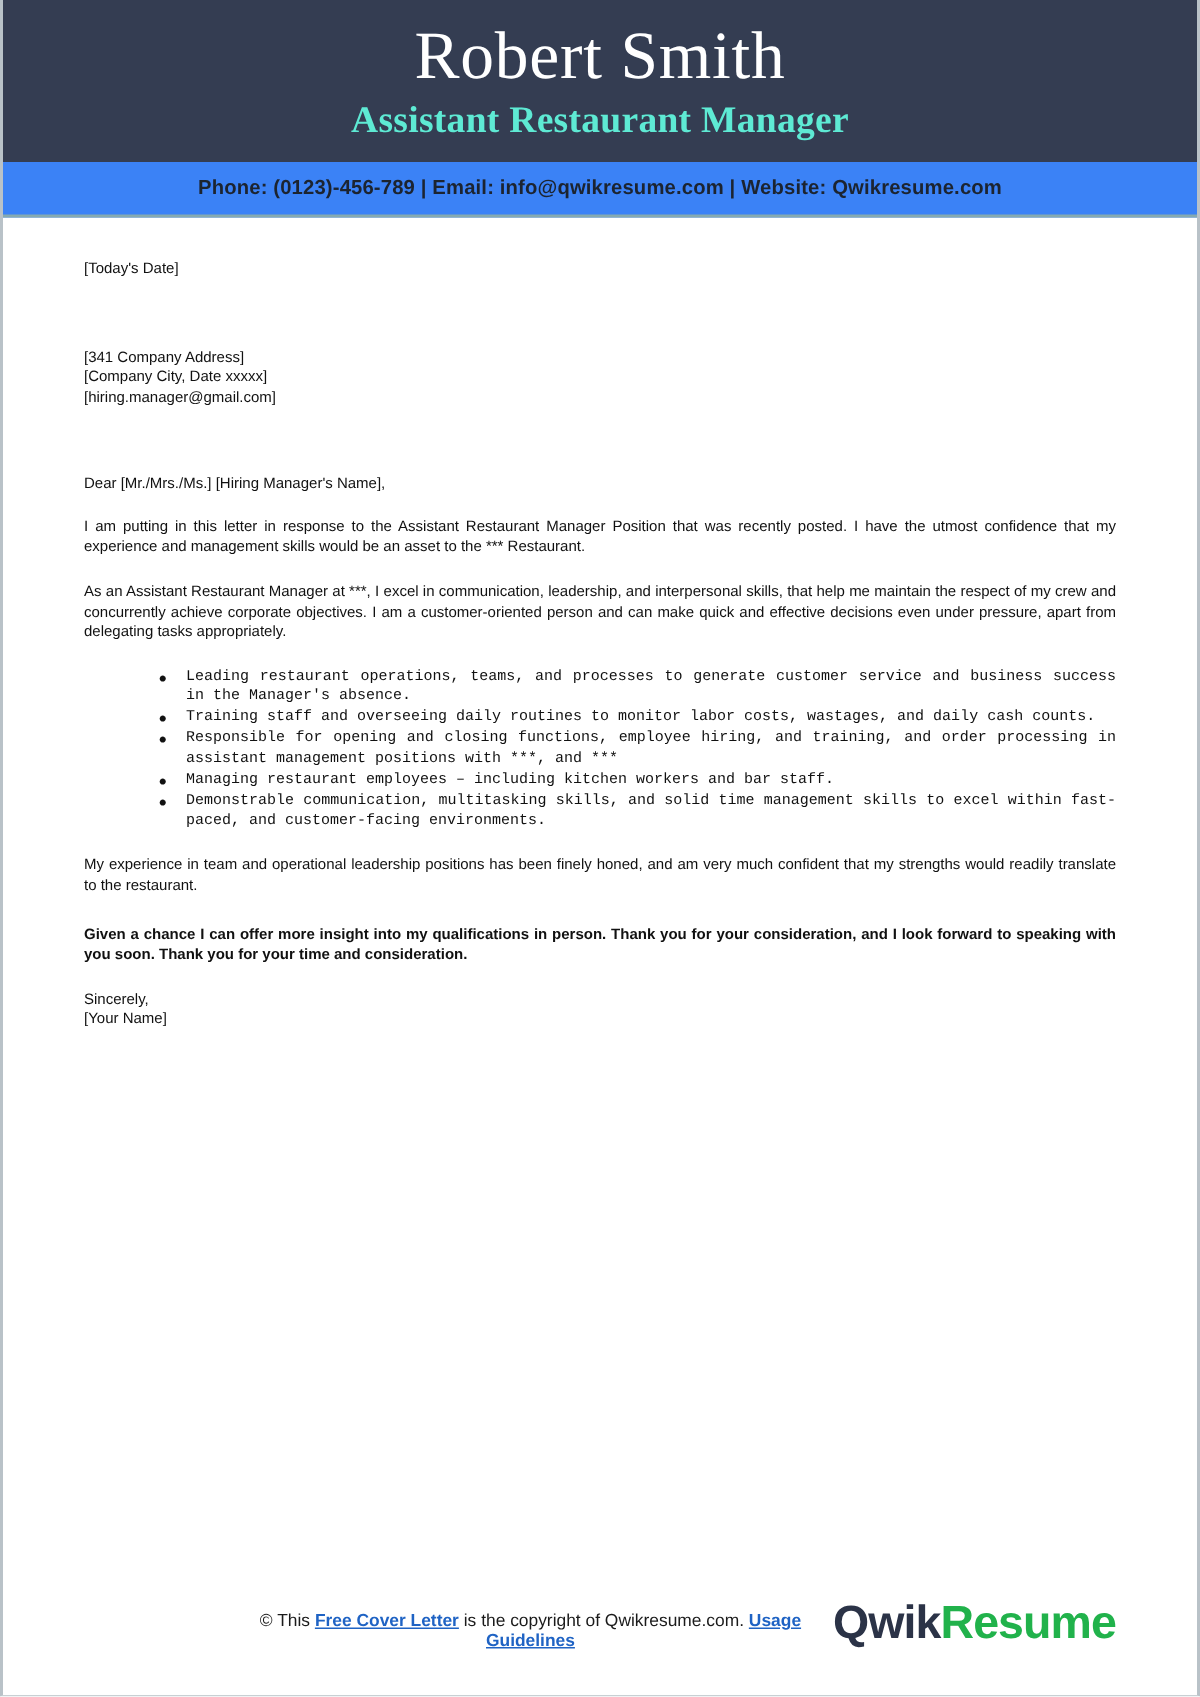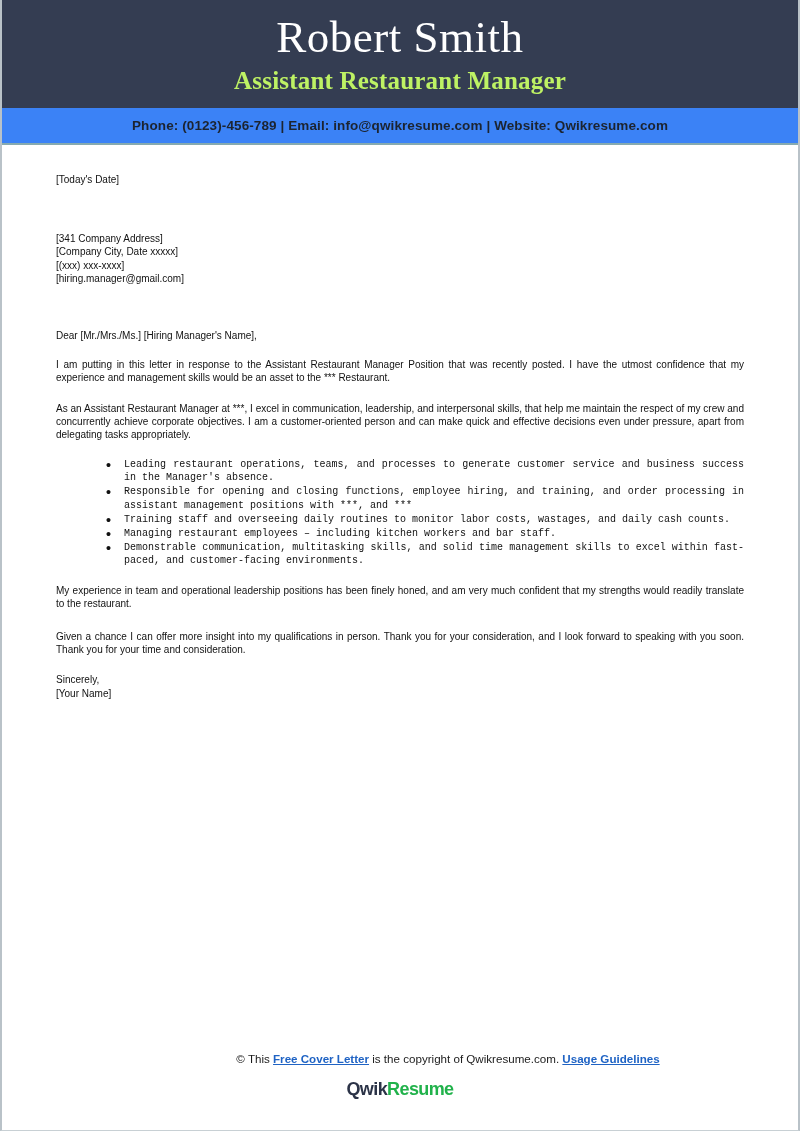--- a/index.html
+++ b/index.html
@@ -32,21 +32,21 @@
     font-family: "Liberation Serif", serif;
     color: #ffffff;
     font-size: 45px;
     line-height: 1.05;
     letter-spacing: 0.5px;
     margin: 0 0 6px 0;
     font-weight: normal;
   }
   .cand-title {
     font-family: "Liberation Serif", serif;
-    color: #bef264;
+    color: #5eead4;
     font-size: 25px;
     font-weight: bold;
     line-height: 1.15;
     margin: 0;
     letter-spacing: 0.2px;
   }
   .contact-band {
     background: #3b82f6;
     border-bottom: 2px solid #86aab0;
     text-align: center;
@@ -90,51 +90,50 @@
   }
   ul.bullets li::before {
     content: "\2022";
     position: absolute;
     left: 0;
     top: -1px;
     font-size: 15px;
     color: #111111;
   }
 
-  .closing-space { margin-top: 20px; }
+  .closing-space { margin-top: 20px; font-weight: bold; }
   .signoff { margin: 0; }
   .signoff div { white-space: nowrap; }
 
   
   .footer {
     position: absolute;
     left: 0;
     right: 0;
     bottom: 30px;
     height: 48px;
     display: flex;
-    align-items: center;
+    align-items: flex-end;
     padding: 0 54px;
     box-sizing: border-box;
-    flex-direction: column;
   }
   .footer-note {
     flex: 1;
     text-align: center;
     font-size: 11.6px;
     color: #1b1b1b;
     padding-left: 96px;
   }
   .footer-note a {
     color: #1f63c4;
     text-decoration: underline;
     font-weight: bold;
   }
   .brand {
-    font-size: 18px;
+    font-size: 31px;
     font-weight: bold;
     letter-spacing: -0.6px;
     white-space: nowrap;
   }
   .brand .b-qwik { color: #2b3347; }
   .brand .b-resume { color: #21b24b; }
 </style>
 </head>
 <body>
 
@@ -149,33 +148,32 @@
     <span class="contact-line">Phone: (0123)-456-789 | Email: info@qwikresume.com | Website: Qwikresume.com</span>
   </div>
 
   <div class="letter">
 
     <div class="block-date">[Today's Date]</div>
 
     <div class="recipient">
       <div>[341 Company Address]</div>
       <div>[Company City, Date xxxxx]</div>
-      <div>[(xxx) xxx-xxxx]</div>
       <div>[hiring.manager@gmail.com]</div>
     </div>
 
     <div class="salutation">Dear [Mr./Mrs./Ms.] [Hiring Manager's Name],</div>
 
     <p class="para">I am putting in this letter in response to the Assistant Restaurant Manager Position that was recently posted. I have the utmost confidence that my experience and management skills would be an asset to the *** Restaurant.</p>
     <p class="para">As an Assistant Restaurant Manager at ***, I excel in communication, leadership, and interpersonal skills, that help me maintain the respect of my crew and concurrently achieve corporate objectives. I am a customer-oriented person and can make quick and effective decisions even under pressure, apart from delegating tasks appropriately.</p>
 
     <ul class="bullets">
       <li>Leading restaurant operations, teams, and processes to generate customer service and business success in the Manager's absence.</li>
+      <li>Training staff and overseeing daily routines to monitor labor costs, wastages, and daily cash counts.</li>
       <li>Responsible for opening and closing functions, employee hiring, and training, and order processing in assistant management positions with ***, and ***</li>
-      <li>Training staff and overseeing daily routines to monitor labor costs, wastages, and daily cash counts.</li>
       <li>Managing restaurant employees – including kitchen workers and bar staff.</li>
       <li>Demonstrable communication, multitasking skills, and solid time management skills to excel within fast-paced, and customer-facing environments.</li>
     </ul>
 
     <p class="para">My experience in team and operational leadership positions has been finely honed, and am very much confident that my strengths would readily translate to the restaurant.</p>
     <p class="para closing-space">Given a chance I can offer more insight into my qualifications in person. Thank you for your consideration, and I look forward to speaking with you soon. Thank you for your time and consideration.</p>
 
     <div class="signoff">
       <div>Sincerely,</div>
       <div>[Your Name]</div>

